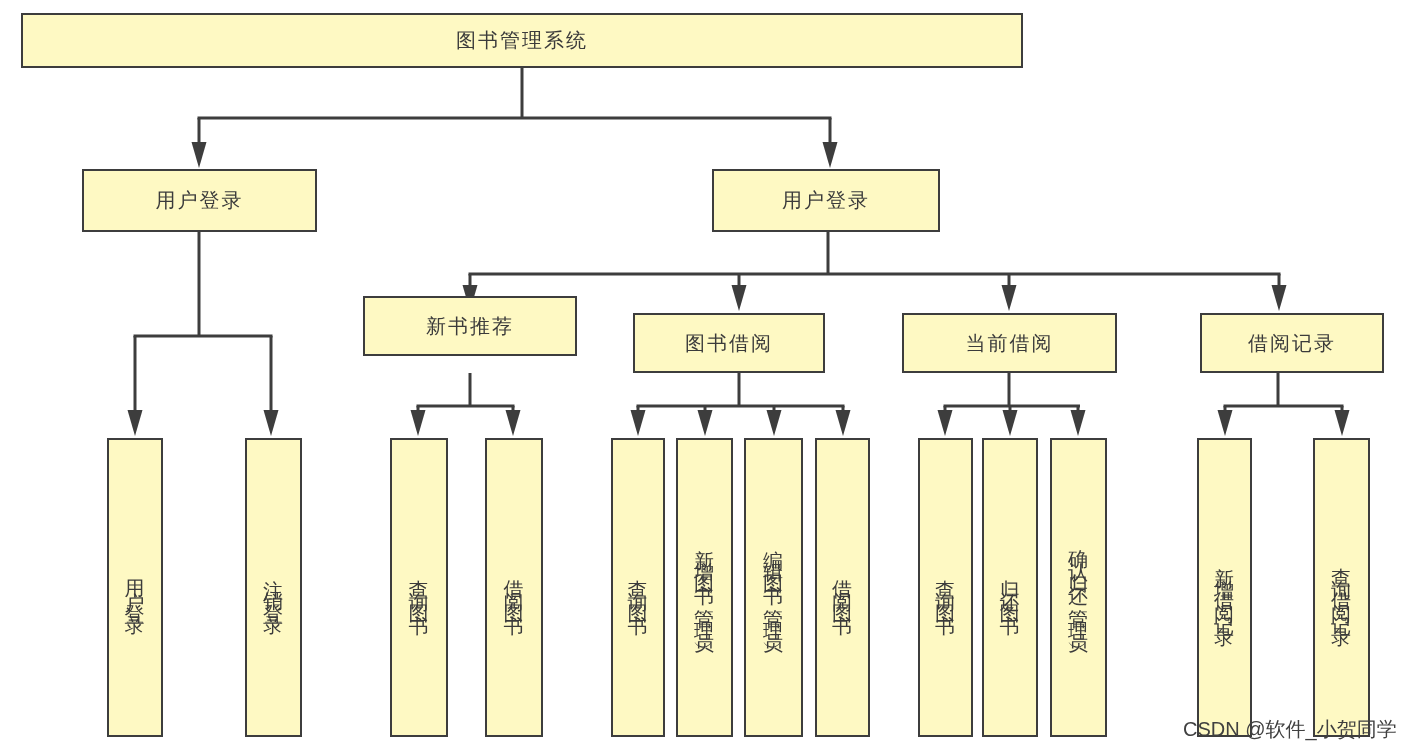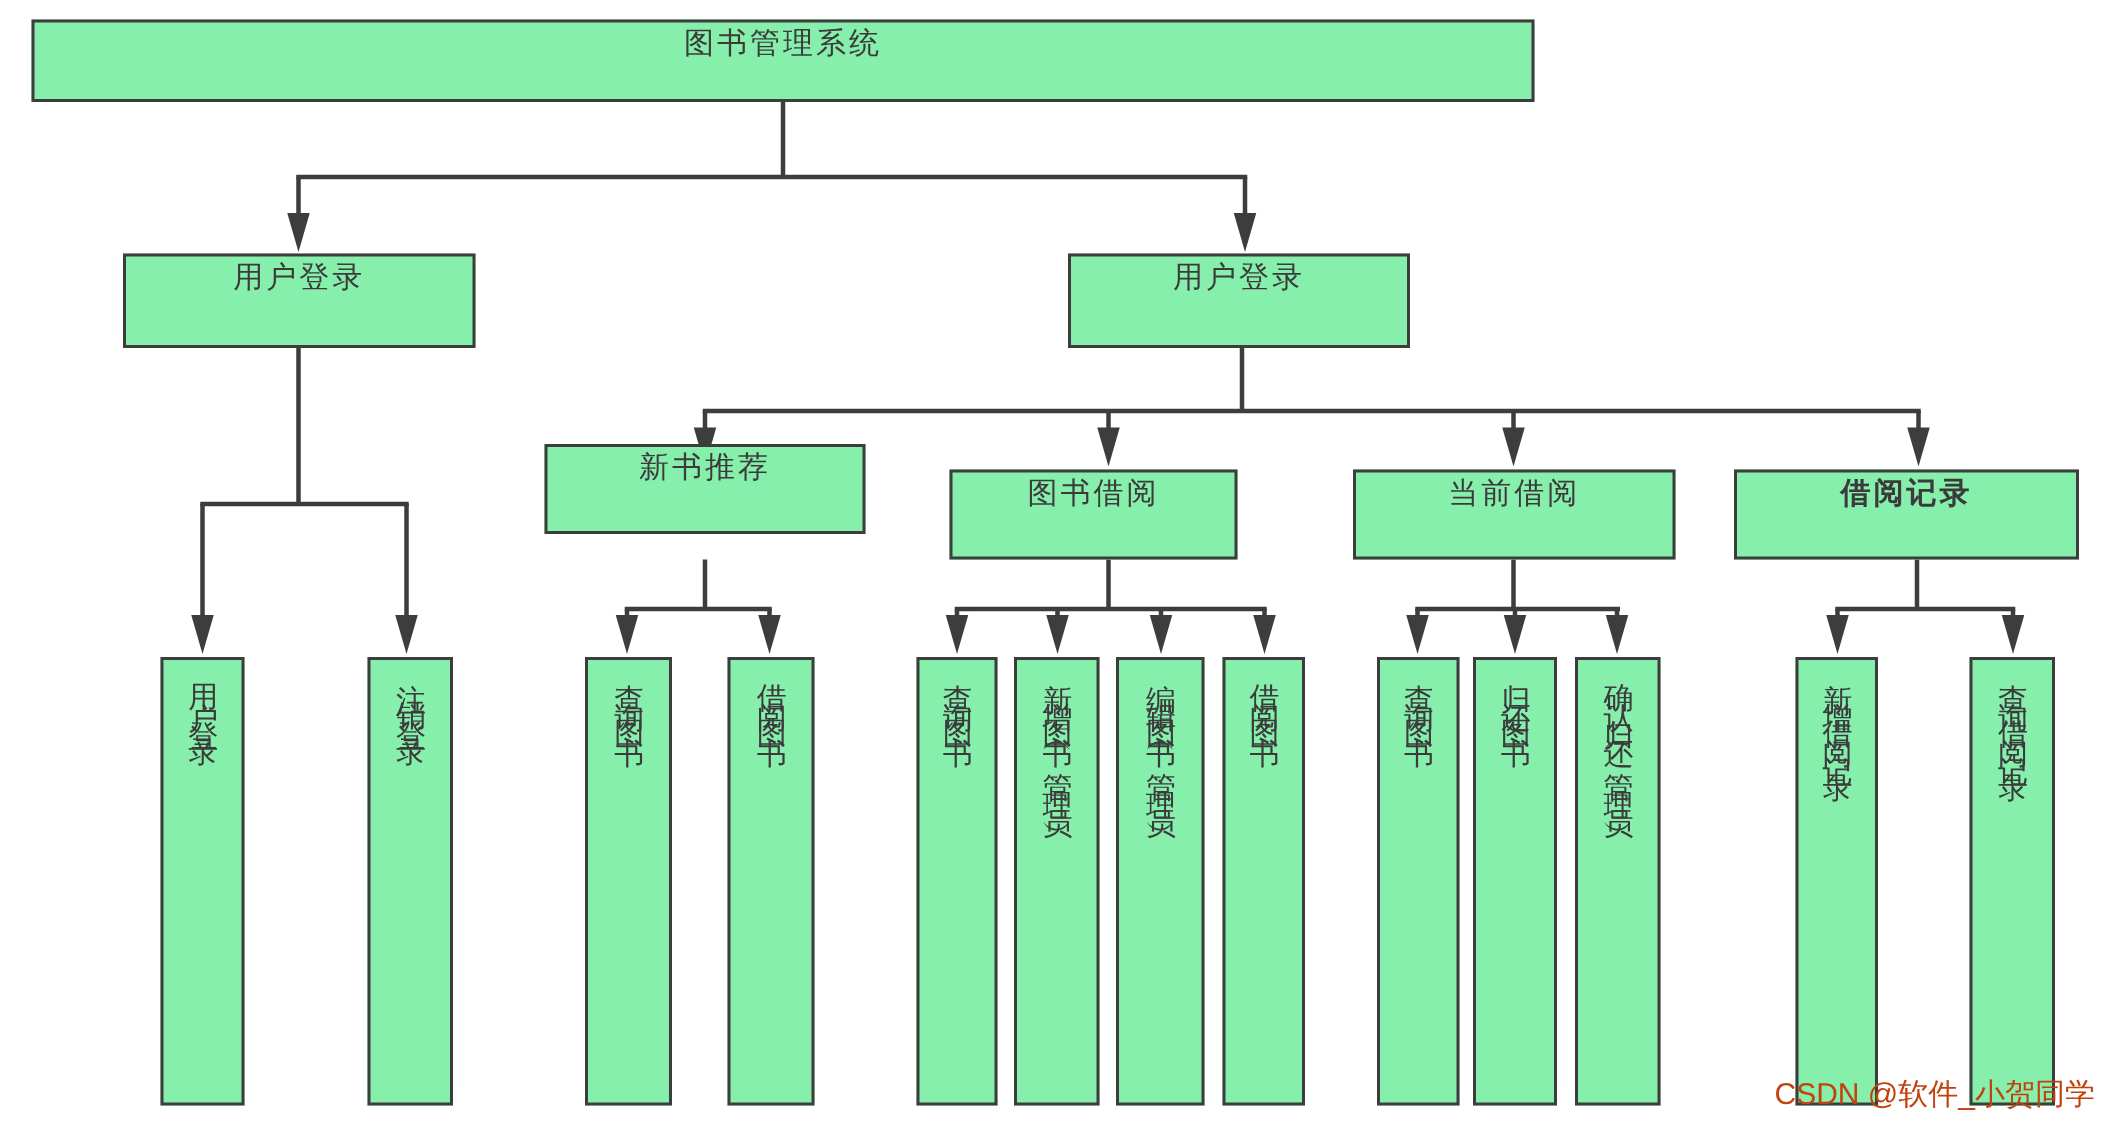--- a/index.html
+++ b/index.html
@@ -18,42 +18,43 @@
   #connectors {
     position: absolute;
     left: 0; top: 0;
     width: 1405px;
     height: 747px;
     z-index: 1;
   }
   .node {
     position: absolute;
     box-sizing: border-box;
-    background: #86efac;
+    background: #fef9c3;
     border: 2.5px solid #3d3d3d;
     display: flex;
+    align-items: center;
     justify-content: center;
     z-index: 2;
     color: #3b3b3b;
     font-size: 20px;
   }
   .node.h .label {
     letter-spacing: 2px;
     white-space: nowrap;
   }
   .node.v .label {
     writing-mode: vertical-rl;
     letter-spacing: 12px;
     line-height: 1;
     white-space: nowrap;
   }
   .watermark {
     position: absolute;
     z-index: 5;
-    color: #c2410c;
+    color: #404040;
     font-size: 20px;
     white-space: nowrap;
   }
   .line { stroke: #3d3d3d; stroke-width: 3; fill: none; }
   .head { fill: #3d3d3d; stroke: none; }
 </style>
 </head>
 <body>
 
 <div id="stage">
@@ -146,21 +147,21 @@
     </div>
     <div class="node h" style="left: 363px; top: 296px; width: 214px; height: 60px;">
       <span class="label">新书推荐</span>
     </div>
     <div class="node h" style="left: 633px; top: 313px; width: 192px; height: 60px;">
       <span class="label">图书借阅</span>
     </div>
     <div class="node h" style="left: 902px; top: 313px; width: 215px; height: 60px;">
       <span class="label">当前借阅</span>
     </div>
-    <div class="node h" style="left: 1156px; top: 313px; width: 230px; height: 60px; font-weight: bold;">
+    <div class="node h" style="left: 1200px; top: 313px; width: 184px; height: 60px;">
       <span class="label">借阅记录</span>
     </div>
     <div class="node v" style="left: 107px; top: 438px; width: 56px; height: 299px;">
       <span class="label">用户登录</span>
     </div>
     <div class="node v" style="left: 245px; top: 438px; width: 57px; height: 299px;">
       <span class="label">注销登录</span>
     </div>
     <div class="node v" style="left: 390px; top: 438px; width: 58px; height: 299px;">
       <span class="label">查询图书</span>

